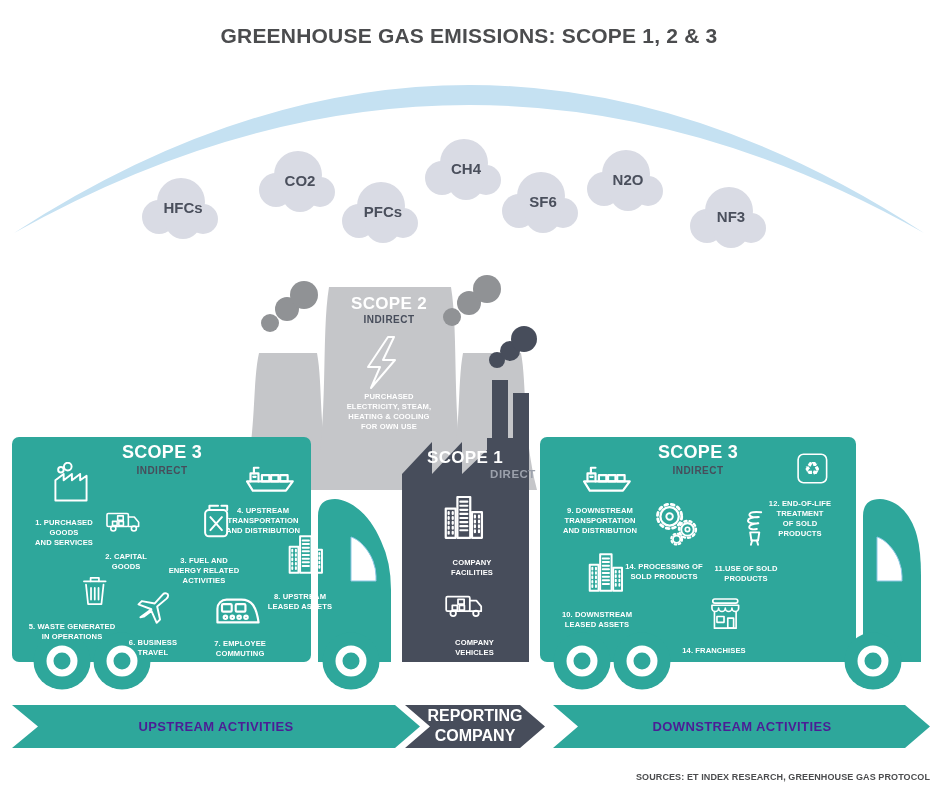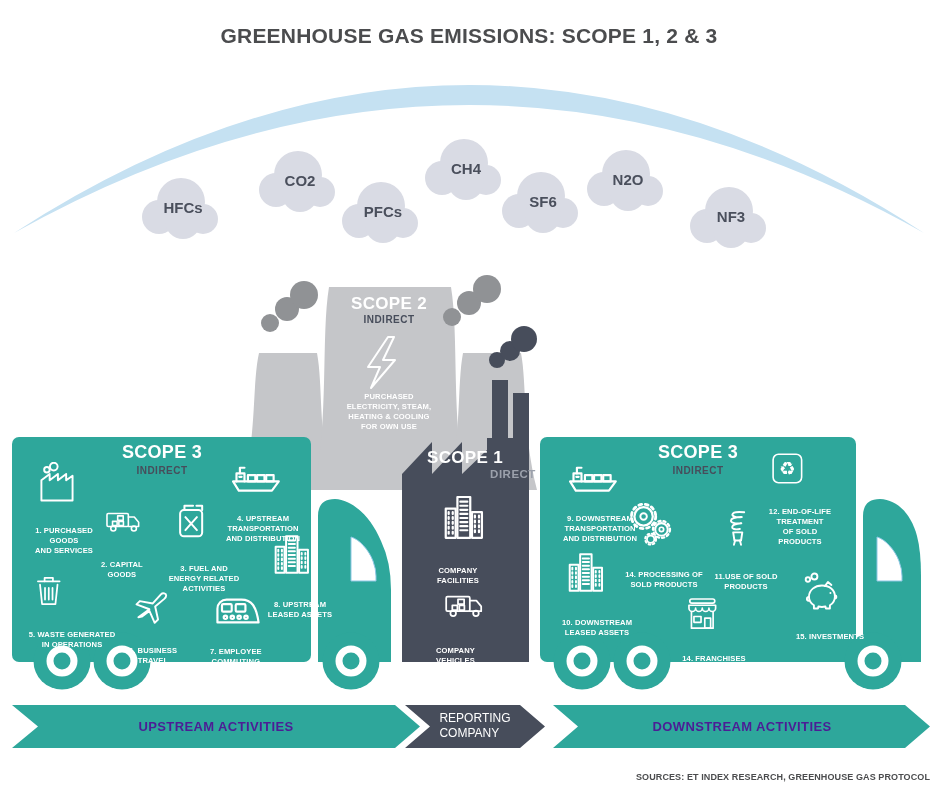--- a/index.html
+++ b/index.html
@@ -8,25 +8,25 @@
   .abs{position:absolute;}
   .ctr{transform:translateX(-50%);text-align:center;}
   .ctrxy{transform:translate(-50%,-50%);text-align:center;}
   #page-title{left:0;right:0;top:24px;text-align:center;font-size:21px;font-weight:700;
               color:var(--ink);letter-spacing:.2px;}
   .gas-label{font-size:15px;font-weight:700;color:#4A4F5C;}
   .sc-title{font-size:18px;font-weight:700;color:#fff;letter-spacing:.3px;white-space:nowrap;}
   .sc-sub{font-size:10px;font-weight:700;color:var(--slate);letter-spacing:.5px;}
   .sc-sub.grey{color:#9CA1AC;margin-left:48px;}
   .small-w{font-size:7.6px;font-weight:700;color:#fff;line-height:1.32;white-space:pre-line;letter-spacing:.15px;}
-  .item{position:absolute;transform:translateX(-50%);display:flex;flex-direction:column;align-items:flex-start;gap:20px;}
+  .item{position:absolute;transform:translateX(-50%);display:flex;flex-direction:column;align-items:flex-end;gap:12px;}
   .ilabel{font-size:7.6px;font-weight:700;color:#fff;line-height:1.3;white-space:pre-line;text-align:center;letter-spacing:.1px;}
   .ic{color:#fff;display:block;}
   .arrow-label{font-size:13px;font-weight:700;color:#4c1d95;letter-spacing:.4px;white-space:nowrap;}
-  .rep-label{font-size:12px;font-weight:400;color:#fff;line-height:1.25;white-space:pre-line;text-align:left;}
+  .rep-label{font-size:16px;font-weight:700;color:#fff;line-height:1.25;white-space:pre-line;text-align:center;}
   #sources{right:8px;top:772px;font-size:9px;font-weight:700;color:var(--ink);letter-spacing:.1px;}
   svg{display:block;}
   .f-teal{fill:var(--teal);} .f-slate{fill:var(--slate);} .f-cloud{fill:var(--cloud);}
   .f-tower{fill:var(--tower);} .f-smoke{fill:var(--smoke);} .f-arc{fill:var(--arc);}
 </style>
 </head>
 <body>
 
 <div id="stage">
 
@@ -355,26 +355,20 @@
 TREATMENT
 OF SOLD
 PRODUCTS</div>
   </div>
   <div class="item" style="left:714px;top:594px">
     <svg class="ic" viewBox="0 0 48 48" width="40" height="40">
         <use href="#sym-store"></use>
       </svg>
     <div class="ilabel">14. FRANCHISES</div>
   </div>
-  <div class="item" style="left:830px;top:572px">
-    <svg class="ic" viewBox="0 0 48 40" width="50" height="40">
-        <use href="#sym-piggy"></use>
-      </svg>
-    <div class="ilabel">15. INVESTMENTS</div>
-  </div>
 
   <div class="abs ctrxy arrow-label" style="left:216px;top:726px">UPSTREAM ACTIVITIES</div>
   <div class="abs ctrxy rep-label" style="left:475px;top:726px">REPORTING
 COMPANY</div>
   <div class="abs ctrxy arrow-label" style="left:742px;top:726px">DOWNSTREAM ACTIVITIES</div>
 
   <div id="sources" class="abs">SOURCES: ET INDEX RESEARCH, GREENHOUSE GAS PROTOCOL</div>
 </div>
 
 </body></html>

